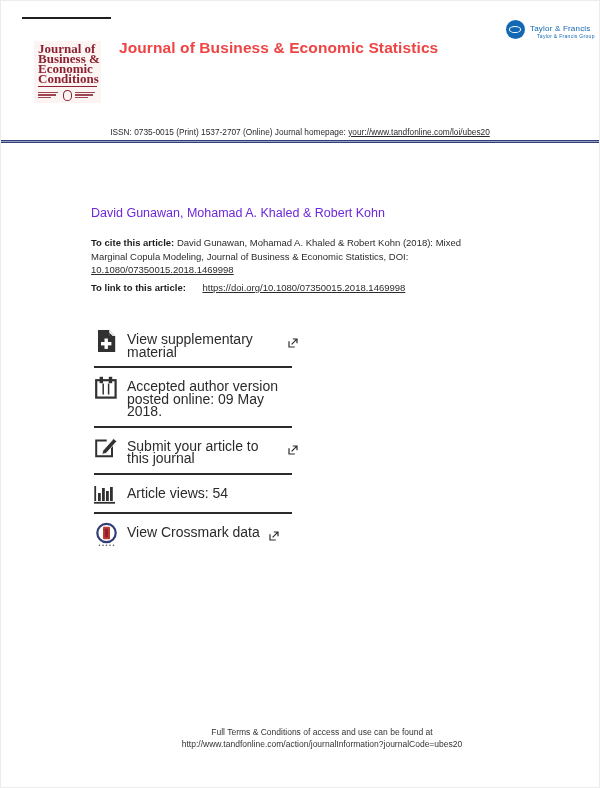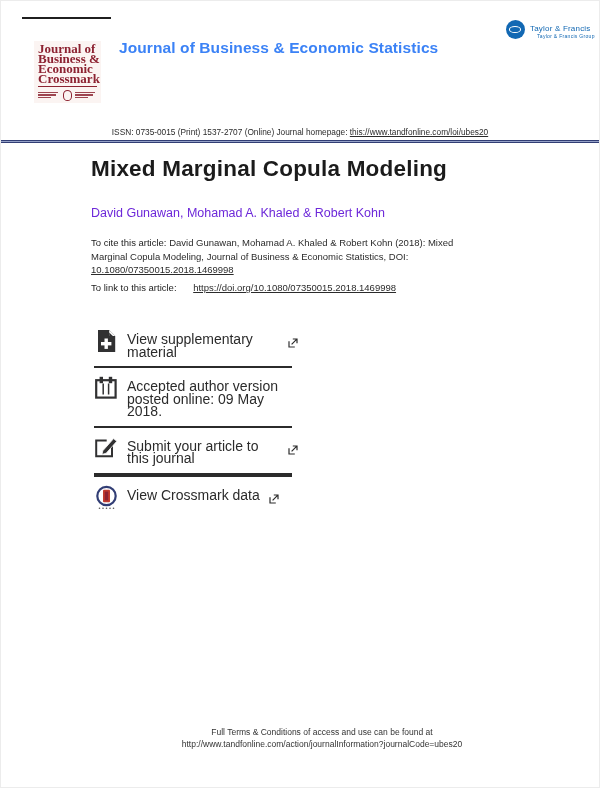--- a/index.html
+++ b/index.html
@@ -22,32 +22,32 @@
   .cover-title { font-family:Liberation Serif, serif; font-weight:bold; color:#8d2332; font-size:13px; line-height:10px; padding:3px 0 0 4px; }
   .cover-rule { margin:2px 4px 0 4px; height:1px; background:#8d2332; }
   .cover-footer { display:flex; align-items:center; gap:3px; padding:3px 4px 0 4px; }
   .cover-finelines { flex:1; }
   .cover-finelines i { display:block; height:1.4px; background:#9d4550; margin-bottom:1.2px; }
   .cover-finelines i:nth-child(1){ width:92%; }
   .cover-finelines i:nth-child(2){ width:80%; }
   .cover-finelines i:nth-child(3){ width:60%; }
   .cover-emblem { width:7px; height:9px; border:1.2px solid #8d2332; border-radius:50% / 42%; flex:0 0 auto; }
 
-  .journal-title { position:absolute; left:118px; top:38px; margin:0; font-size:15.5px; font-weight:700; color:#3b82f6; letter-spacing:.1px; }
+  .journal-title { position:absolute; left:118px; top:38px; margin:0; font-size:15.5px; font-weight:700; color:#ef4444; letter-spacing:.1px; }
 
   .issn-line { position:absolute; top:126px; left:0; right:0; text-align:center; font-size:8.3px; color:#2a2a2a; }
   .link { color:inherit; text-decoration:underline; cursor:pointer; }
 
   .navy-rule { position:absolute; top:139px; left:0; width:600px; height:1.4px; background:#95a1c7; border-top:1.7px solid #323e75; border-bottom:1.4px solid #323e75; }
 
   .article-title { position:absolute; left:90px; top:155px; margin:0; font-size:22.5px; font-weight:700; color:#1b1b1b; letter-spacing:.2px; }
   .authors { position:absolute; left:90px; top:205px; font-size:12.5px; color:#6d28d9; }
 
   .cite-block { position:absolute; left:90px; top:235px; width:374px; margin:0; font-size:9.5px; line-height:13.5px; color:#2b2b2b; }
-  .cite-block b, .link-block b { font-weight:400; color:#1c1c1c; }
+  .cite-block b, .link-block b { font-weight:700; color:#1c1c1c; }
   .doi-line { display:block; width:max-content; }
 
   .link-block { position:absolute; left:90px; top:281px; margin:0; font-size:9.5px; color:#2b2b2b; }
   .link-block b { margin-right:14px; }
 
   
   .actions { position:absolute; left:93px; top:320px; width:204px; }
   .action-row { display:flex; align-items:flex-start; gap:9px; padding:8px 0; }
   .action-icon { flex:0 0 24px; display:flex; justify-content:center; }
   .action-label { font-size:14px; line-height:12.5px; color:#2b2b2b; padding-top:4px; max-width:158px; }
@@ -73,21 +73,21 @@
       <span class="tf-name">Taylor &amp; Francis</span>
       <span class="tf-group">Taylor &amp; Francis Group</span>
     </span>
   </div>
 
   <div class="cover">
     <div class="cover-title">
       <div>Journal of</div>
       <div>Business &amp;</div>
       <div>Economic</div>
-      <div>Crossmark</div>
+      <div>Conditions</div>
     </div>
     <div class="cover-rule"></div>
     <div class="cover-footer">
       <div class="cover-finelines">
           <i></i>
           <i></i>
           <i></i>
         </div>
       <div class="cover-emblem"></div>
       <div class="cover-finelines">
@@ -95,26 +95,25 @@
           <i></i>
           <i></i>
         </div>
     </div>
   </div>
 
   <h1 class="journal-title">Journal of Business &amp; Economic Statistics</h1>
 
   <div class="issn-line">
     <span>ISSN: 0735-0015 (Print) 1537-2707 (Online) Journal homepage:</span>
-    <a class="link">this://www.tandfonline.com/loi/ubes20</a>
+    <a class="link">your://www.tandfonline.com/loi/ubes20</a>
   </div>
 
   <div class="navy-rule"></div>
 
-  <h2 class="article-title">Mixed Marginal Copula Modeling</h2>
 
   <div class="authors">David Gunawan, Mohamad A. Khaled &amp; Robert Kohn</div>
 
   <p class="cite-block">
     <b>To cite this article:</b>
     <span>David Gunawan, Mohamad A. Khaled &amp; Robert Kohn (2018): Mixed Marginal Copula Modeling, Journal of Business &amp; Economic Statistics, DOI:</span>
     <a class="link doi-line">10.1080/07350015.2018.1469998</a>
   </p>
 
   <p class="link-block">
@@ -168,20 +167,33 @@
       <span class="action-label">Submit your article to this journal</span>
       <span class="ext-icon">
         <svg width="10" height="10" viewBox="0 0 10 10">
           <path d="M1 3.2 v5.8 h5.8" stroke="#2b2b2b" fill="none" stroke-width="1.2"></path>
           <path d="M3.6 6.4 L8.6 1.4 M4.8 1 h4.2 v4.2" stroke="#2b2b2b" fill="none" stroke-width="1.2"></path>
         </svg>
       </span>
     </div>
     <div class="action-sep"></div>
 
+    <div class="action-row">
+      <span class="action-icon">
+        <svg width="24" height="21" viewBox="0 0 24 21">
+          <line x1="1.2" y1="3" x2="1.2" y2="18" stroke="#313132" stroke-width="1.8"></line>
+          <rect x="4" y="10" width="2.8" height="8" fill="#313132"></rect>
+          <rect x="8" y="5" width="2.8" height="13" fill="#313132"></rect>
+          <rect x="12" y="8" width="2.8" height="10" fill="#313132"></rect>
+          <rect x="16" y="4" width="2.8" height="14" fill="#313132"></rect>
+          <line x1="0" y1="19.8" x2="21" y2="19.8" stroke="#313132" stroke-width="1.8"></line>
+        </svg>
+      </span>
+      <span class="action-label">Article views: 54</span>
+    </div>
     <div class="action-sep"></div>
 
     <div class="action-row">
       <span class="action-icon">
         <svg width="23" height="26" viewBox="0 0 23 26">
           <circle cx="11.5" cy="11" r="9.2" fill="#ffffff" stroke="#323e75" stroke-width="2.2"></circle>
           <rect x="8" y="4.8" width="7" height="12.4" rx="1" fill="#c23b2e"></rect>
           <rect x="9.8" y="6.6" width="3.4" height="8.8" fill="#8d2332"></rect>
           <circle cx="4.5" cy="23.2" r="0.8" fill="#555"></circle>
           <circle cx="8" cy="23.2" r="0.8" fill="#555"></circle>

